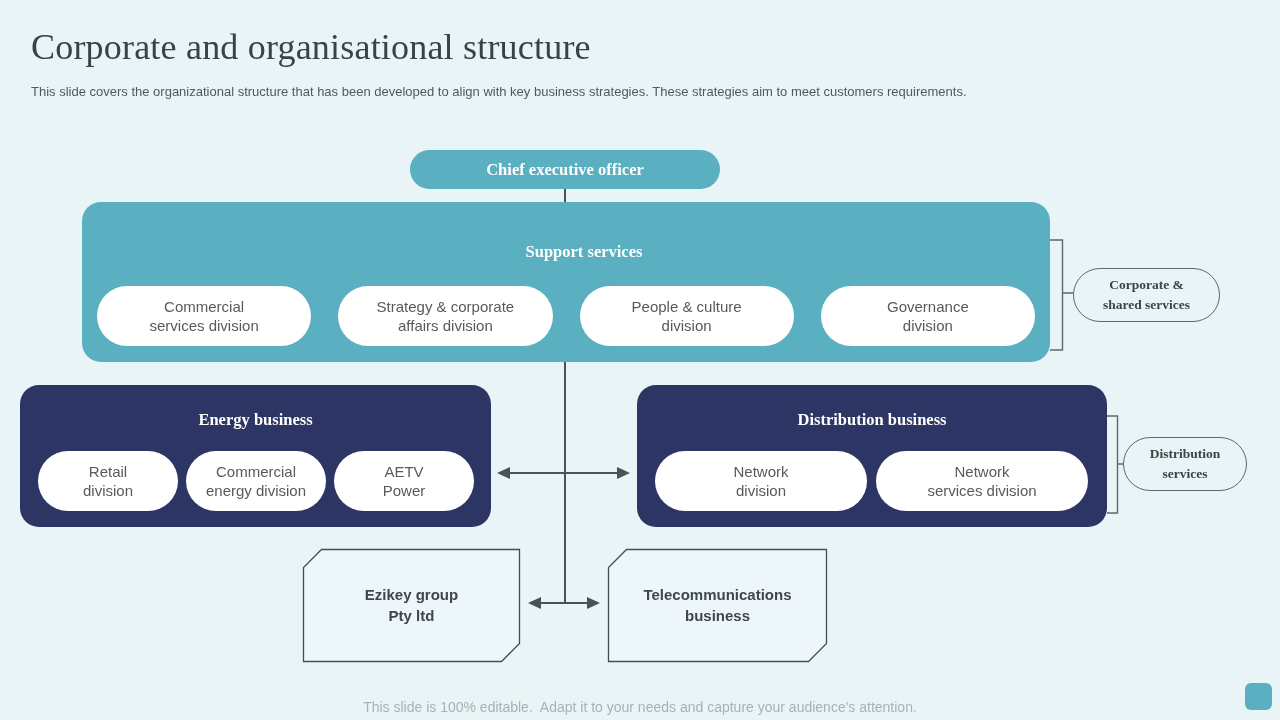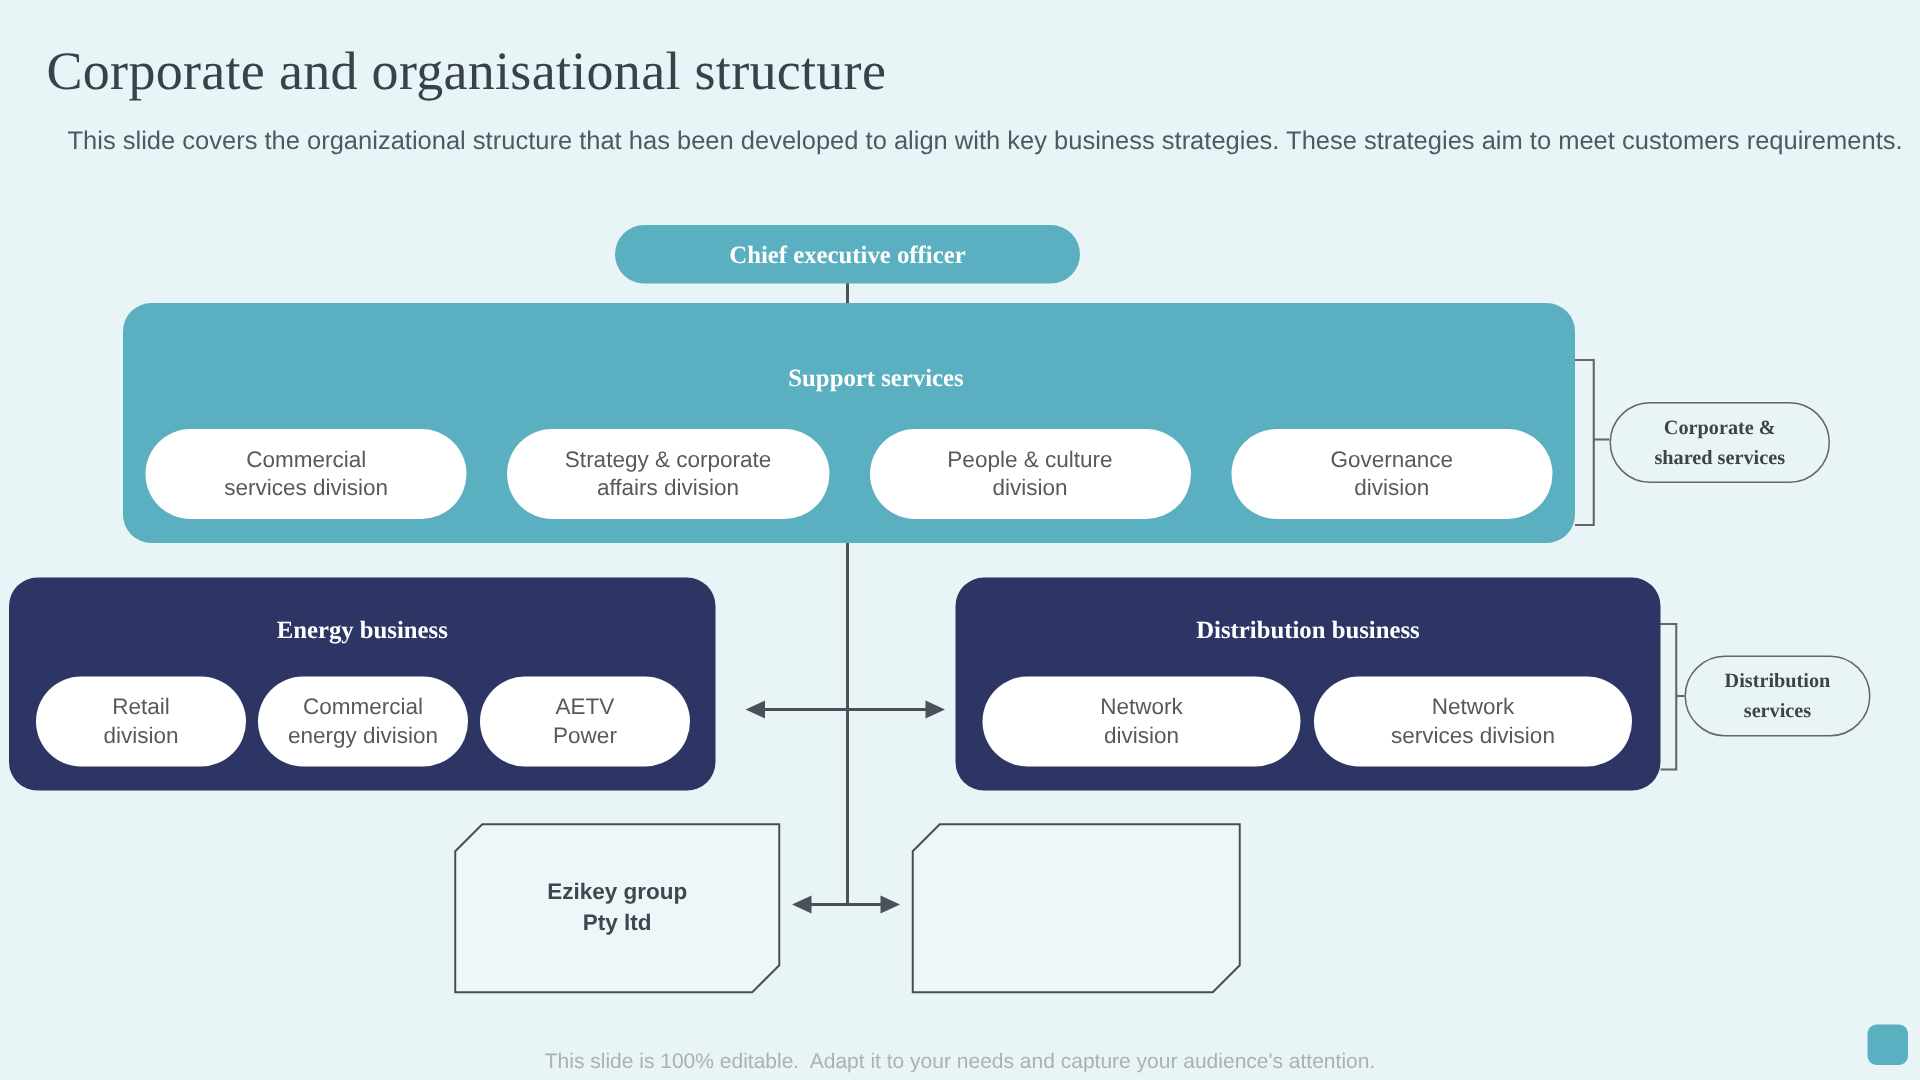--- a/index.html
+++ b/index.html
@@ -6,33 +6,33 @@
     --background:#e9f4f6; --teal:#5aafc0; --navy:#2d3565;
     --connector:#4a5158; --shape_fill:#edf7f9;
   }
   *{margin:0;padding:0;box-sizing:border-box;}
   html,body{width:1280px;height:720px;}
   body{font-family:"Liberation Sans","DejaVu Sans",sans-serif;}
   .slide{position:relative;width:1280px;height:720px;background:var(--background,#e9f4f6);overflow:hidden;}
 
   .title{position:absolute;left:31px;top:27px;font-family:"Liberation Serif","DejaVu Serif",serif;
          font-weight:400;font-size:36px;line-height:1.15;color:#37424a;letter-spacing:.2px;}
-  .subtitle{position:absolute;left:45px;top:84px;font-size:17px;color:#4e5a63;}
+  .subtitle{position:absolute;left:31px;top:84px;font-size:13px;color:#4e5a63;}
 
   .svg-overlay{position:absolute;left:0;top:0;pointer-events:none;}
 
   .ceo-pill{position:absolute;left:410px;top:150px;width:310px;height:39px;border-radius:20px;
             background:var(--teal,#5aafc0);display:flex;align-items:center;justify-content:center;}
   .node-title{font-family:"Liberation Serif","DejaVu Serif",serif;font-weight:bold;color:#fff;font-size:16.5px;}
 
   .group-box{position:absolute;border-radius:19px;}
   .group-box.teal{background:var(--teal,#5aafc0);}
   .group-box.navy{background:var(--navy,#2d3565);}
   #support-box{left:82px;top:202px;width:968px;height:160px;}
-  #energy-box{left:6px;top:385px;width:471px;height:142px;}
+  #energy-box{left:20px;top:385px;width:471px;height:142px;}
   #distribution-box{left:637px;top:385px;width:470px;height:142px;}
   .group-title{position:absolute;left:0;right:0;text-align:center;}
   #support-box .group-title{top:40px;margin-left:36px;}
   #energy-box .group-title,#distribution-box .group-title{top:25px;}
 
   .pill-row{position:absolute;display:flex;}
   #support-box .pill-row{left:15px;right:15px;bottom:16px;height:60px;gap:27px;}
   #energy-box .pill-row{left:18px;right:17px;bottom:16px;height:60px;gap:8px;}
   #distribution-box .pill-row{left:18px;right:19px;bottom:16px;height:60px;gap:9px;}
   .pill{flex:1;background:#fff;border-radius:30px;display:flex;align-items:center;justify-content:center;
@@ -130,16 +130,18 @@
       <div class="pill">Network
 services division</div>
     </div>
   </div>
 
   <div id="dist-services-pill" class="outline-pill">Distribution
 services</div>
 
   <div id="ezikey-label" class="cut-label">Ezikey group
 Pty ltd</div>
+  <div id="telecom-label" class="cut-label">Telecommunications
+business</div>
 
   <p class="footer">This slide is 100% editable.  Adapt it to your needs and capture your audience's attention.</p>
   <div class="corner-square"></div>
 </div>
 
 </body></html>

